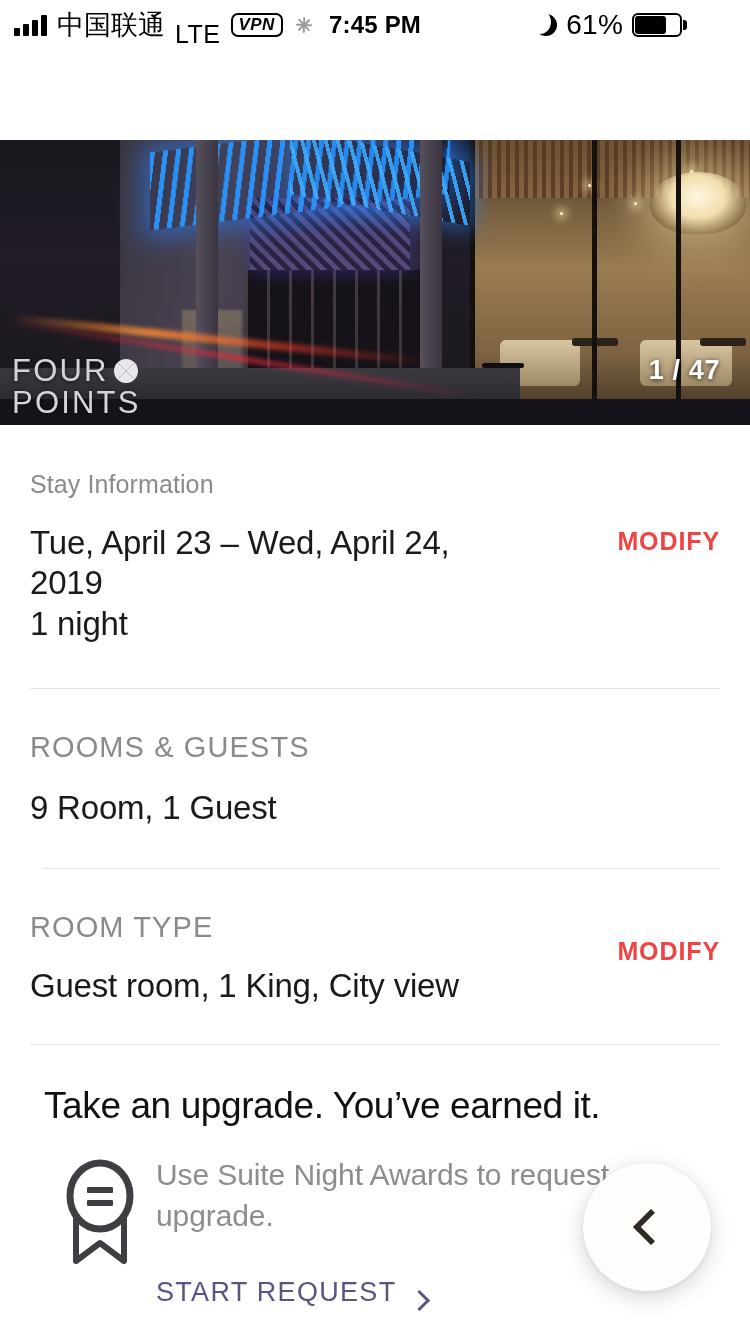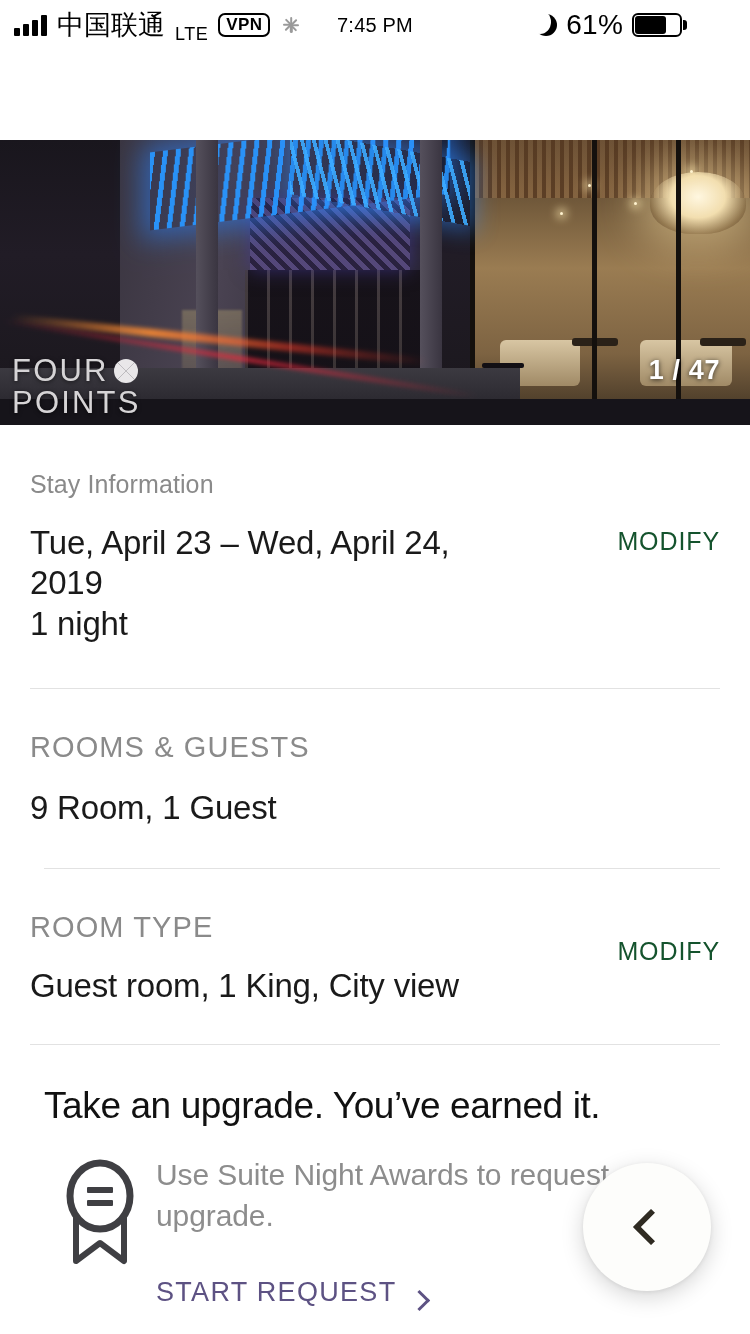--- a/index.html
+++ b/index.html
@@ -19,31 +19,31 @@
   .sb-left { position:absolute; left:14px; top:0; height:50px; display:flex; align-items:center; gap:10px; }
   .sb-center { position:absolute; left:0; width:750px; top:0; height:50px; display:flex; align-items:center; justify-content:center; }
   .sb-right { position:absolute; right:14px; top:0; height:50px; display:flex; align-items:center; gap:9px; }
   .bars { display:flex; align-items:flex-end; gap:3px; height:22px; }
   .bars i { display:block; width:6px; background:#000; border-radius:1px; }
   .bars i:nth-child(1){ height:8px; }
   .bars i:nth-child(2){ height:12px; }
   .bars i:nth-child(3){ height:16px; }
   .bars i:nth-child(4){ height:21px; }
   .carrier { font-size:27px; letter-spacing:0px; color:#000; }
-  .lte { font-size:18px; letter-spacing:0.5px;margin-top:19px; }
+  .lte { font-size:25px; letter-spacing:0.5px;margin-top:19px; }
   .vpn {
     font-size:17px; font-weight:700; letter-spacing:0.4px;
-    border:2.5px solid #000; border-radius:7px; padding:1px 6px 2px 6px; line-height:1;
+    border:2.5px solid #000; border-radius:7px; padding:1px 6px 2px 6px; line-height:1;font-style:italic;
   }
   .spinner { position:relative; width:22px; height:22px; display:inline-block; }
   .spinner span {
     position:absolute; left:50%; top:50%; width:2.4px; height:8px;
     background:#9a9a9a; border-radius:2px; transform-origin:50% 0;
   }
-  .time { font-size:20px; font-weight:400; letter-spacing:0.2px; }
+  .time { font-size:24px; font-weight:700; letter-spacing:0.2px; }
   .moon { width:22px; height:22px; position:relative; }
   .moon:before {
     content:""; position:absolute; inset:0;
     border-radius:50%; background:#000;
   }
   .moon:after {
     content:""; position:absolute; left:-6px; top:-4px; width:22px; height:24px;
     border-radius:50%; background:#fff;
   }
   .pct { font-size:28px; font-weight:400; letter-spacing:0.2px; }
@@ -196,22 +196,22 @@
     font-size:27px; font-weight:700; letter-spacing:0.6px; text-shadow:0 1px 5px rgba(0,0,0,0.75);
   }
 
   
   .content { position:absolute; top:425px; left:0; width:750px; }
   .section { position:relative; padding:0 30px; }
   .label-sm { font-size:25px; color:#8a8a8a; letter-spacing:0.1px; }
   .label-caps { font-size:29px; color:#8a8a8a; letter-spacing:1.1px; }
   .value-lg { font-size:33px; color:#1a1a1a; line-height:1.22; letter-spacing:-0.2px; }
   .modify {
-    position:absolute; right:30px; font-size:25px; font-weight:400; letter-spacing:0.9px;
-    color:#14532d; cursor:pointer;
+    position:absolute; right:30px; font-size:25px; font-weight:700; letter-spacing:0.9px;
+    color:#ef4444; cursor:pointer;
   }
   .divider { height:1px; background:#e2e2e2; }
 
   .s-stay { padding-top:45px; }
   .s-stay .dates { margin-top:24px; width:420px; }
   .s-stay .modify { top:102px; }
   .div1 { margin:44px 30px 0 30px; }
 
   .s-rooms { padding-top:42px; }
   .s-rooms .value-lg { margin-top:24px; }

